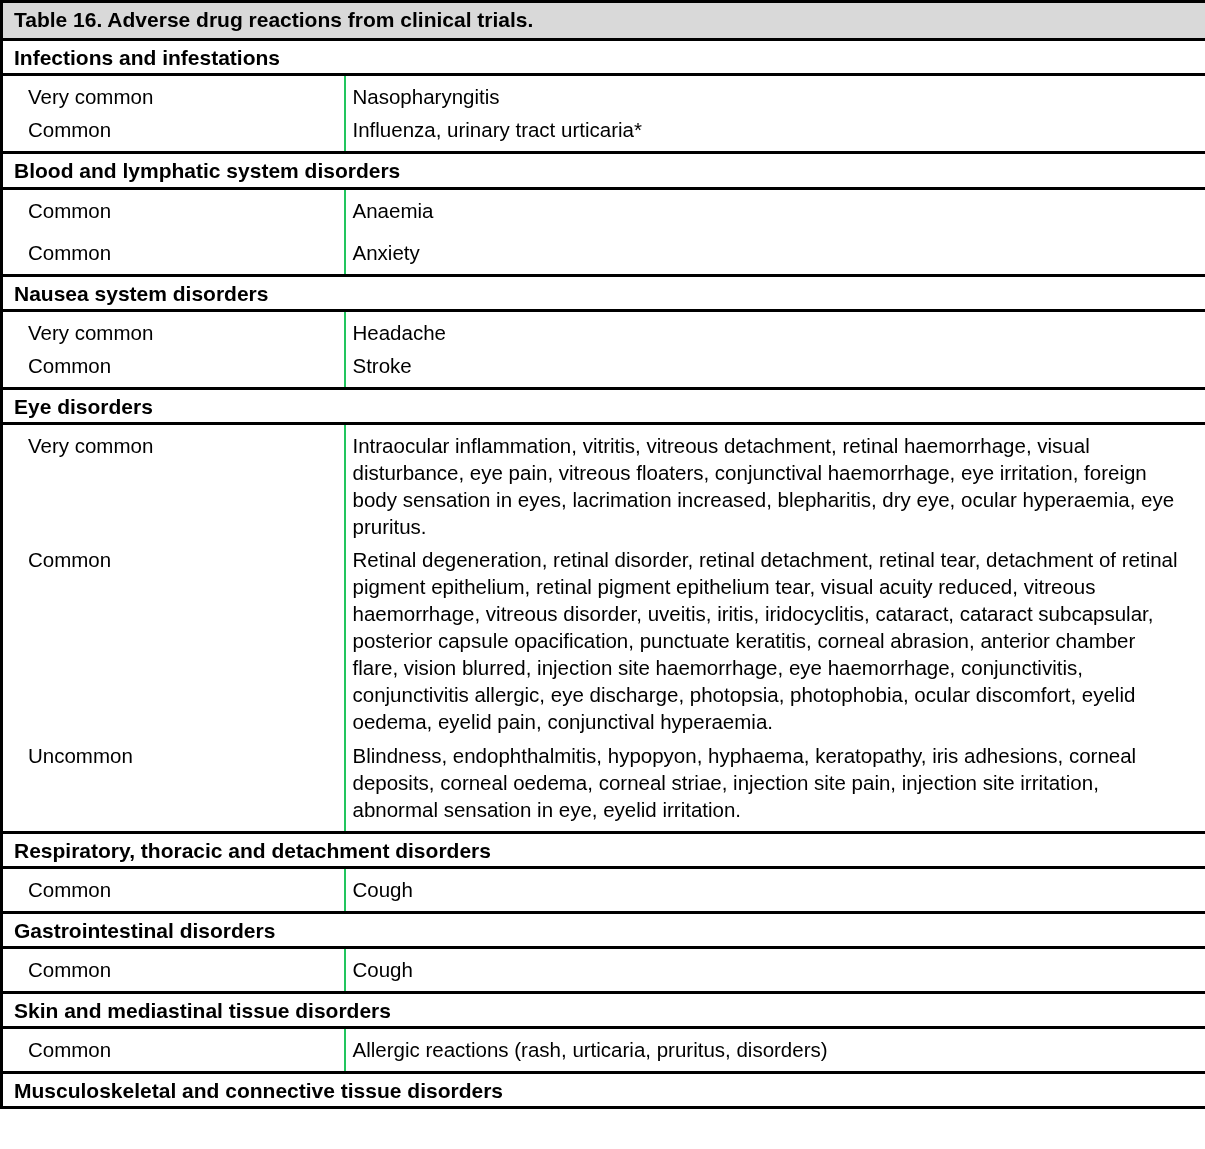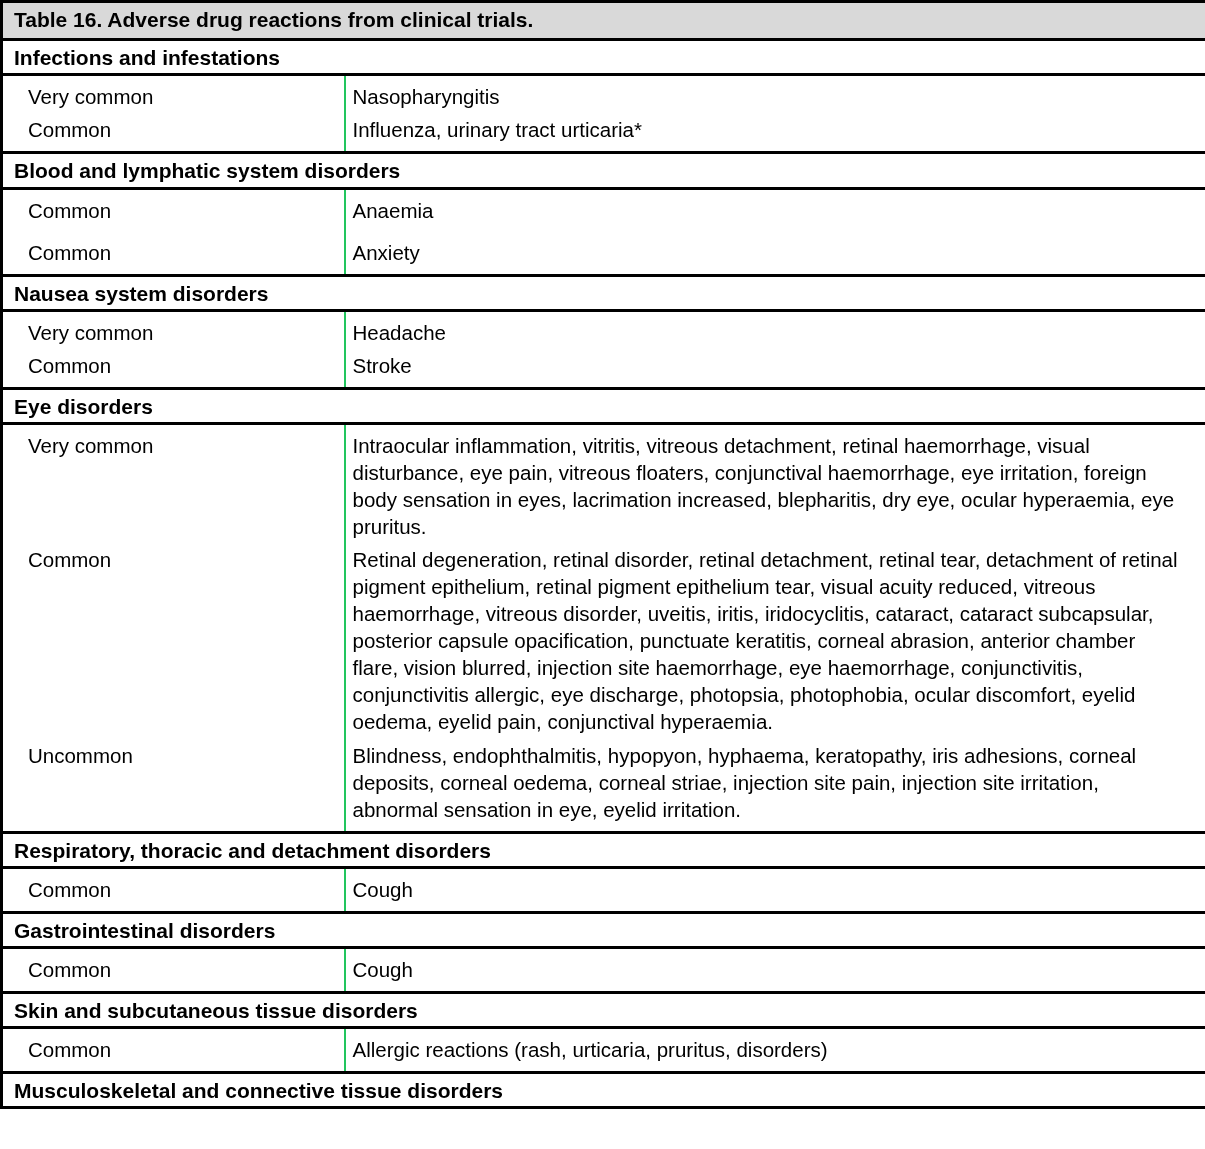--- a/index.html
+++ b/index.html
@@ -151,21 +151,21 @@
           <td class="term-cell">Cough</td>
         </tr>
         <tr class="soc-row">
           <td colspan="2">Gastrointestinal disorders</td>
         </tr>
         <tr class="data-row block-start block-end">
           <td class="freq-cell">Common</td>
           <td class="term-cell">Cough</td>
         </tr>
         <tr class="soc-row">
-          <td colspan="2">Skin and subcutaneous tissue disorders</td>
+          <td colspan="2">Skin and mediastinal tissue disorders</td>
         </tr>
         <tr class="data-row block-start block-end">
           <td class="freq-cell">Common</td>
           <td class="term-cell">Allergic reactions (rash, urticaria, pruritus, disorders)</td>
         </tr>
         <tr class="soc-row">
           <td colspan="2">Musculoskeletal and connective tissue disorders</td>
         </tr>
     </tbody>
   </table>

